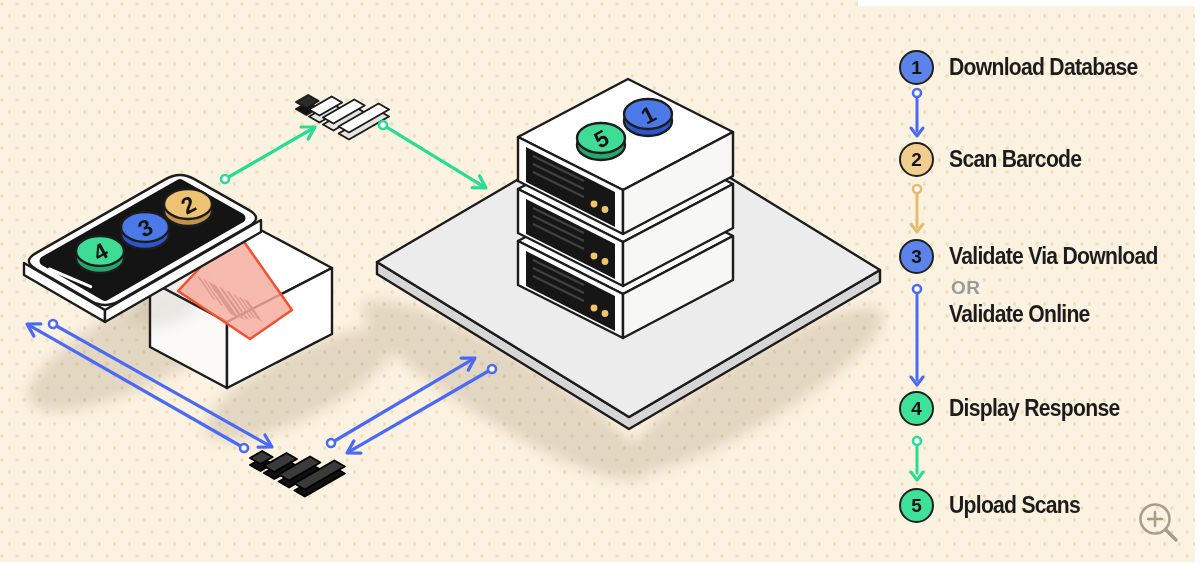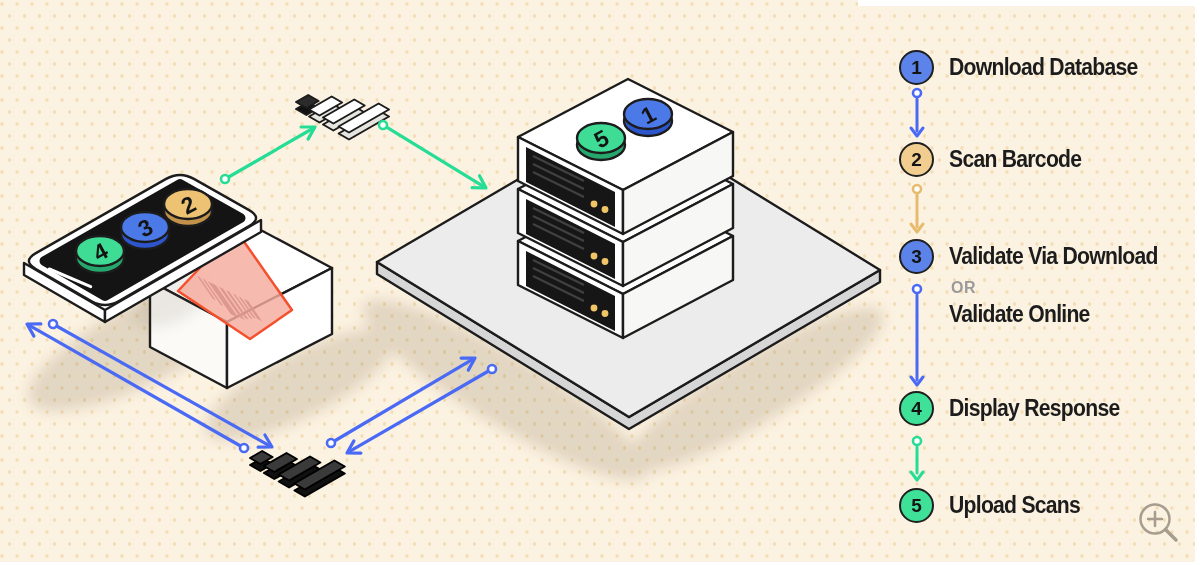--- a/index.html
+++ b/index.html
@@ -25,21 +25,21 @@
     font-weight:bold;font-size:19px;color:#141414;flex:0 0 auto;
   }
   .c-blue{background:#5b83ea;}
   .c-amber{background:#f2cd90;}
   .c-green{background:#3fe097;}
   .step-label{
     font-size:23px;font-weight:bold;letter-spacing:-0.8px;line-height:35px;
     white-space:nowrap;transform:scaleX(0.92);transform-origin:0 50%;
   }
   .or-label{
-    font-size:16px;font-weight:bold;color:#9a9a9a;letter-spacing:0.5px;
+    font-size:19px;font-weight:bold;color:#9a9a9a;letter-spacing:0.5px;
     line-height:13px;margin:7px 0 7px 2px;
   }
   .alt-label{
     font-size:23px;font-weight:bold;letter-spacing:-0.8px;line-height:26px;
     white-space:nowrap;margin-top:6px;transform:scaleX(0.92);transform-origin:0 50%;
   }
   .edge{position:absolute;background:#ffffff;}
   .edge-top{left:858px;top:0;width:342px;height:6px;}
   .edge-right{right:0;top:0;width:5px;height:565px;}
   .edge-bottom{left:0;bottom:0;width:1200px;height:3px;}

